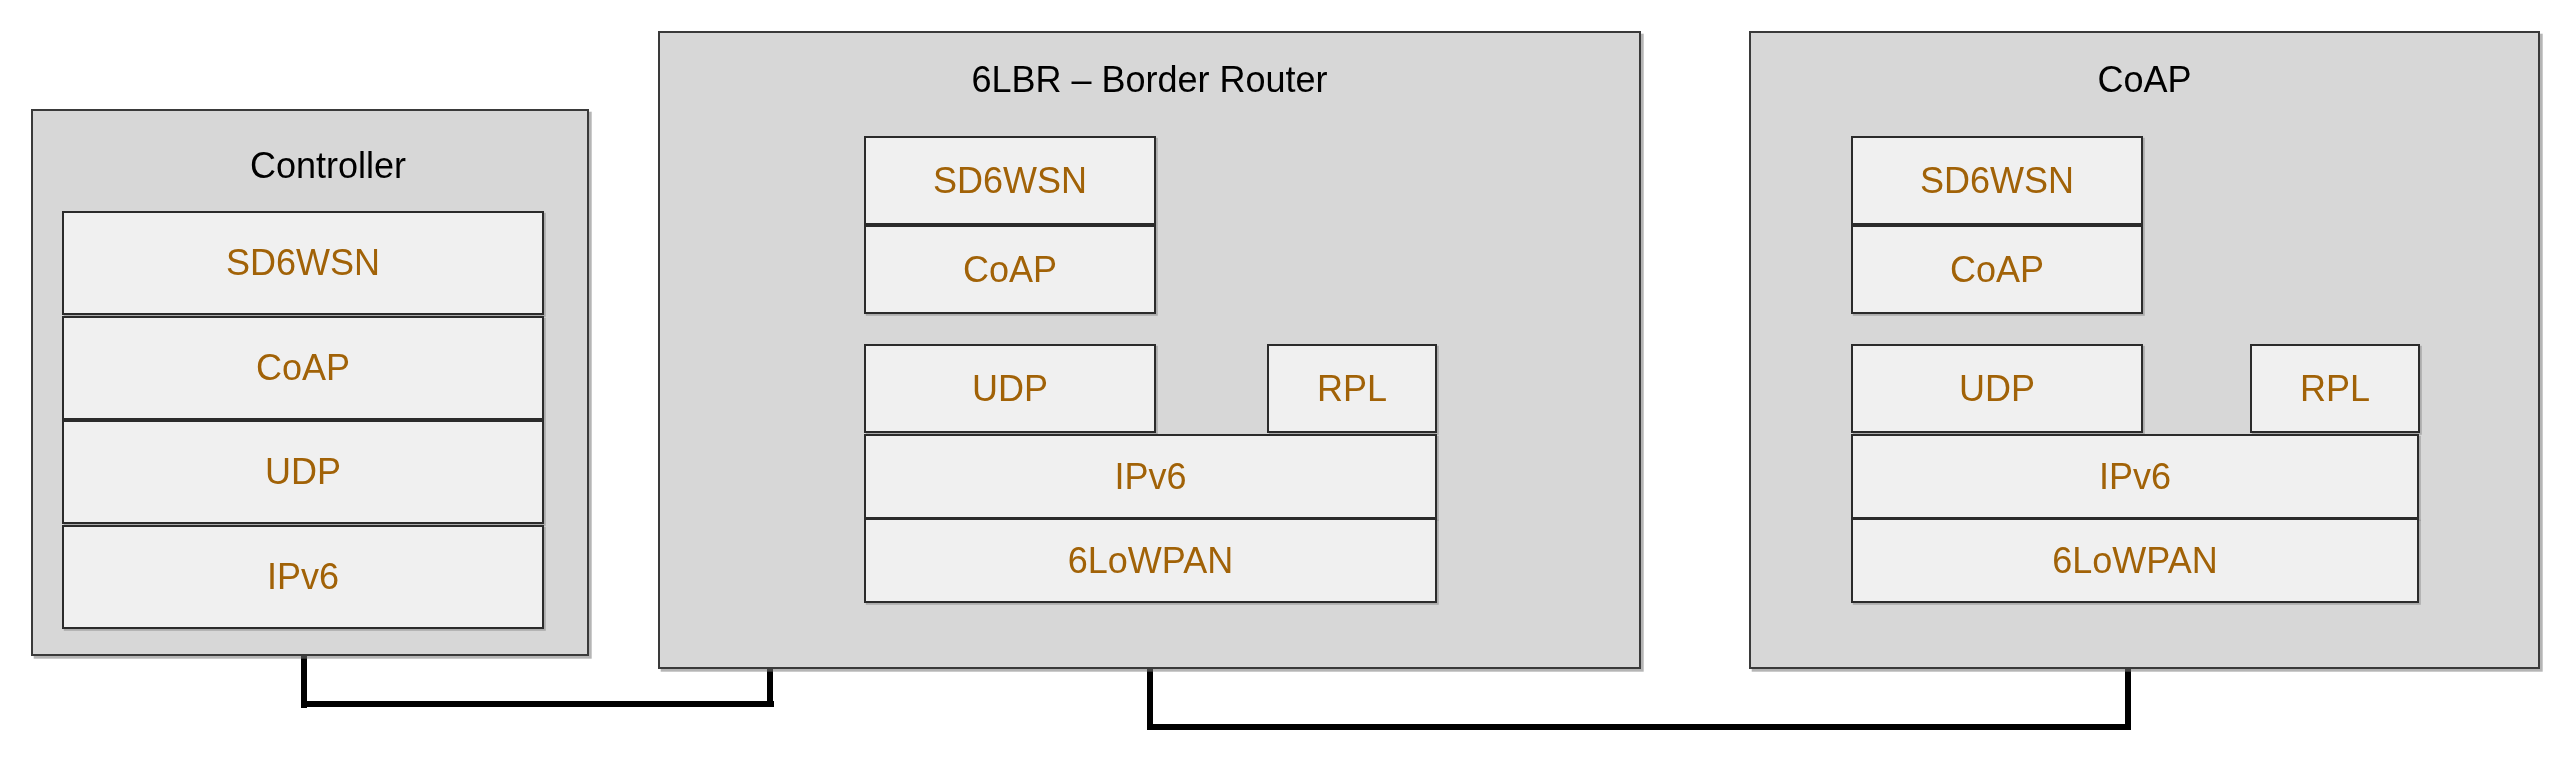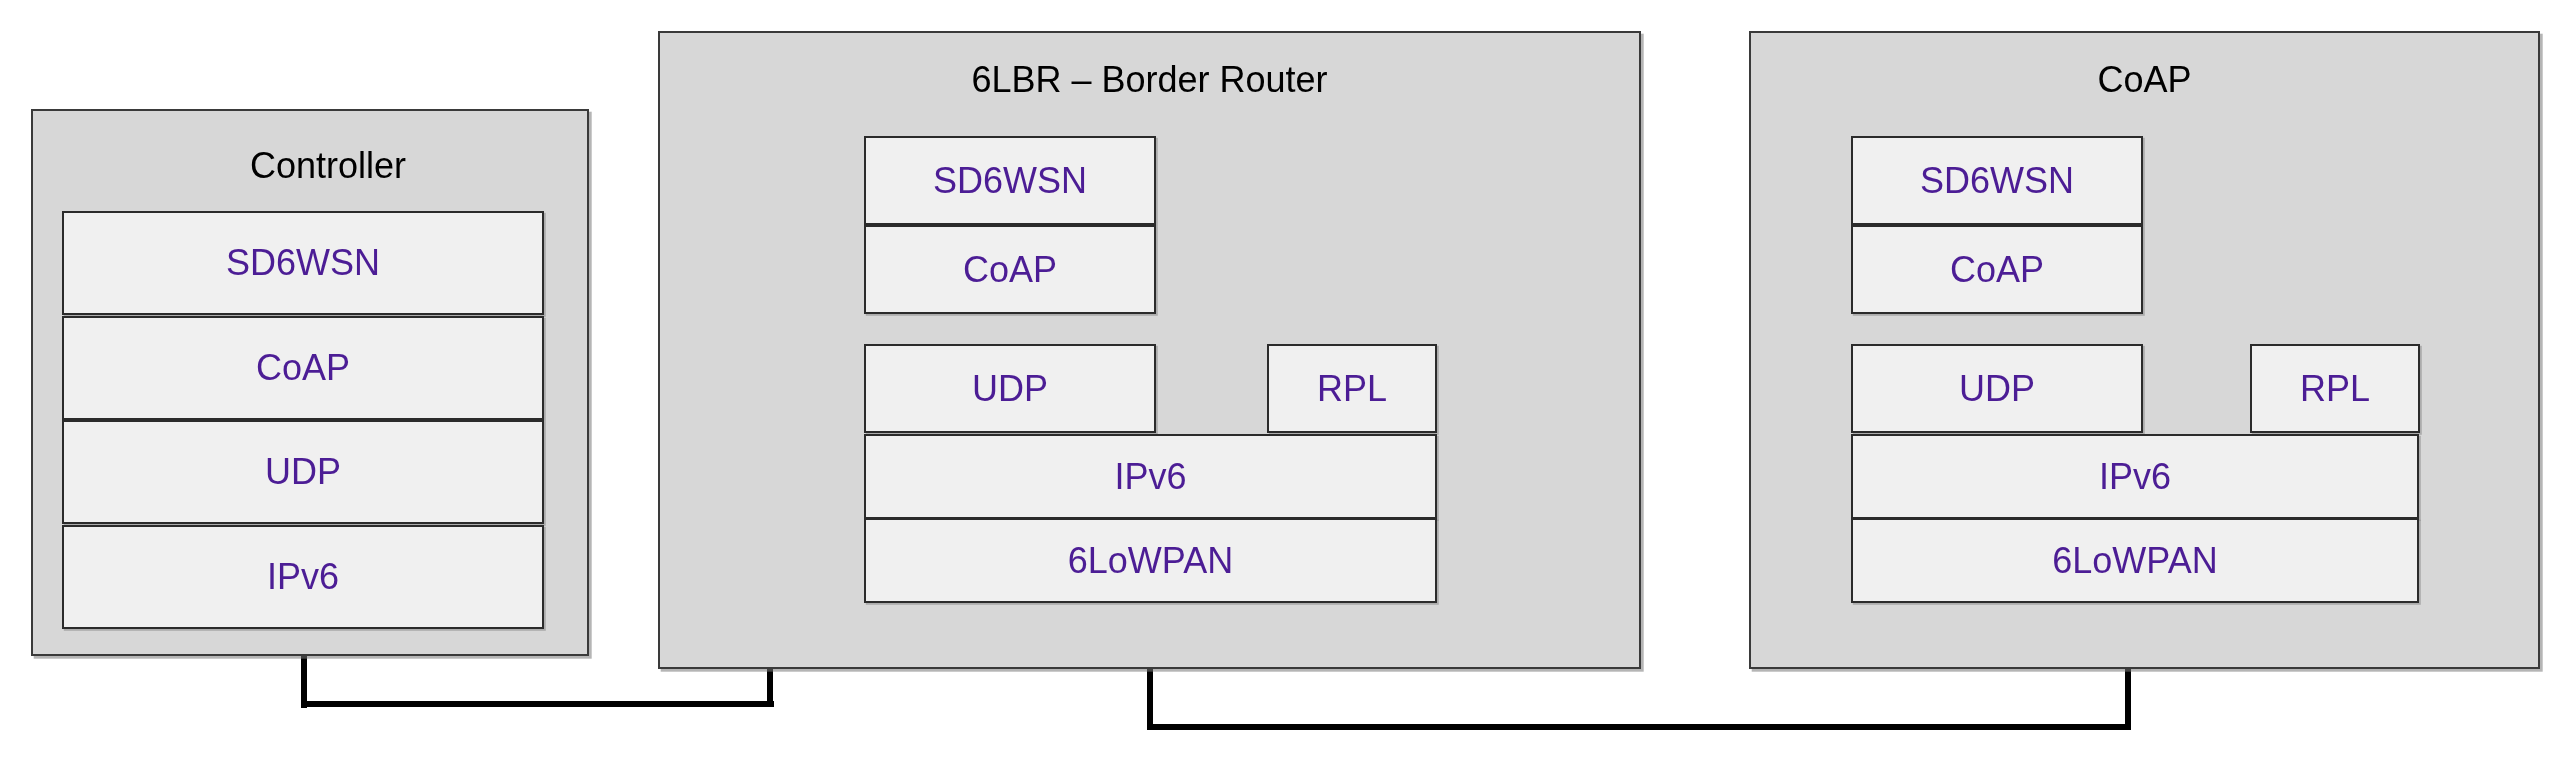--- a/index.html
+++ b/index.html
@@ -40,21 +40,21 @@
     position: absolute;
     background: #f0f0f0;
     border: 2.7px solid #2b2b2b;
     box-sizing: border-box;
     display: flex;
     align-items: center;
     justify-content: center;
     box-shadow: 1.8px 1.8px 0 rgba(130,130,130,0.5);
   }
   .layer span {
-    color: #4c1d95;
+    color: #a16207;
     font-size: 36px;
     line-height: 1;
     white-space: nowrap;
   }
 
   
   .link-h {
     position: absolute;
     background: #000000;
     height: 6.2px;

